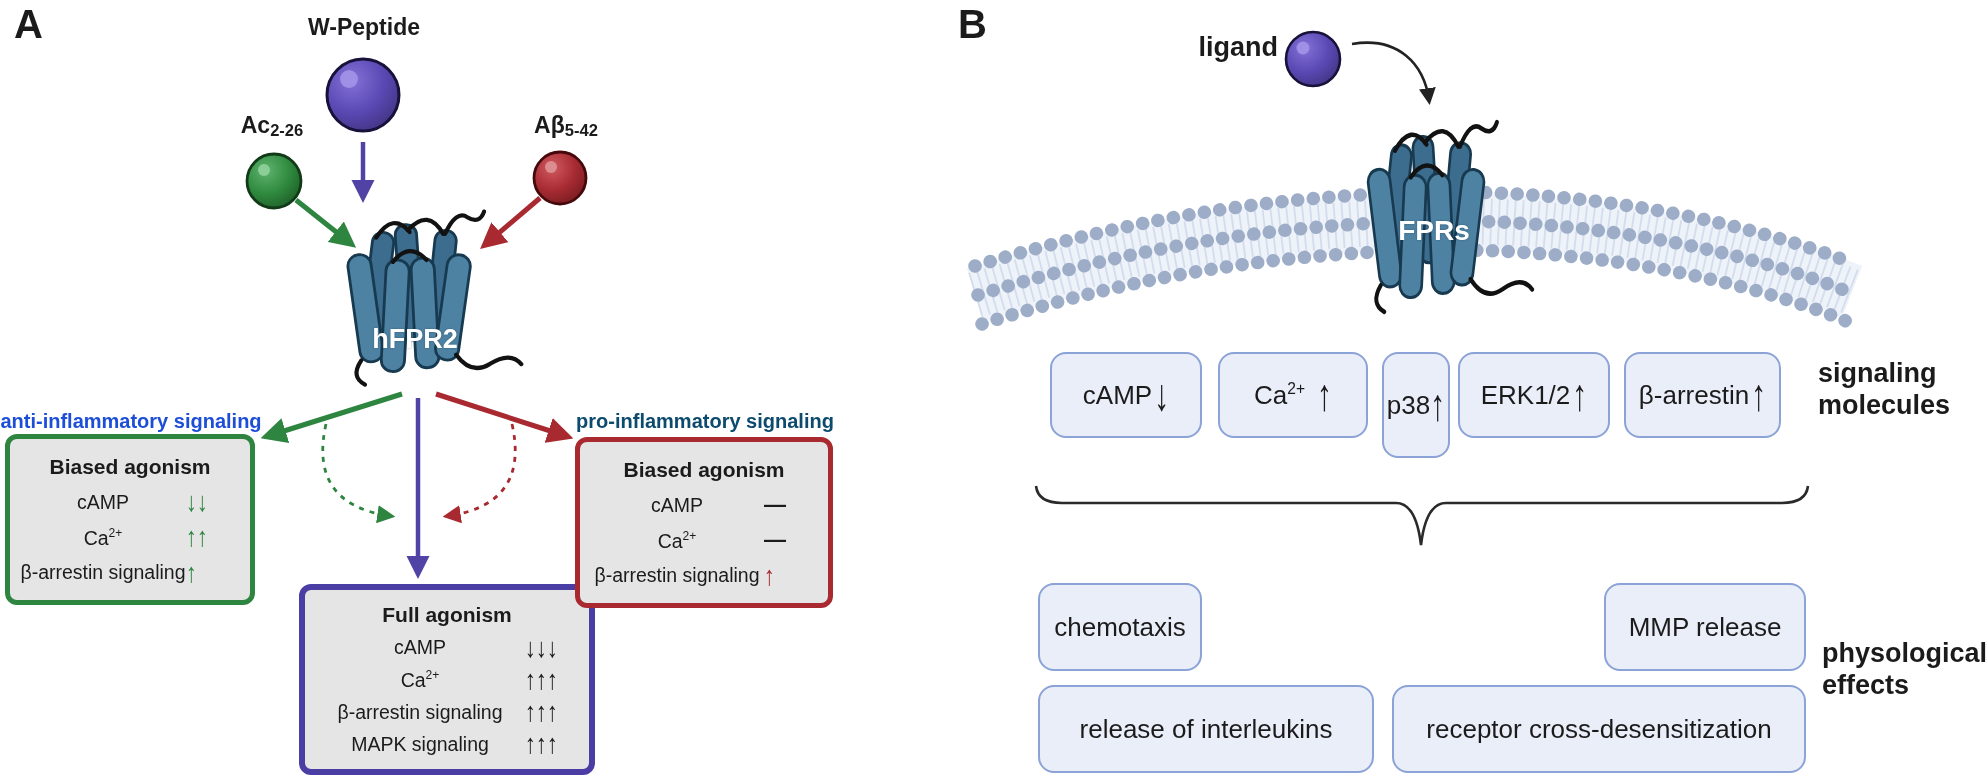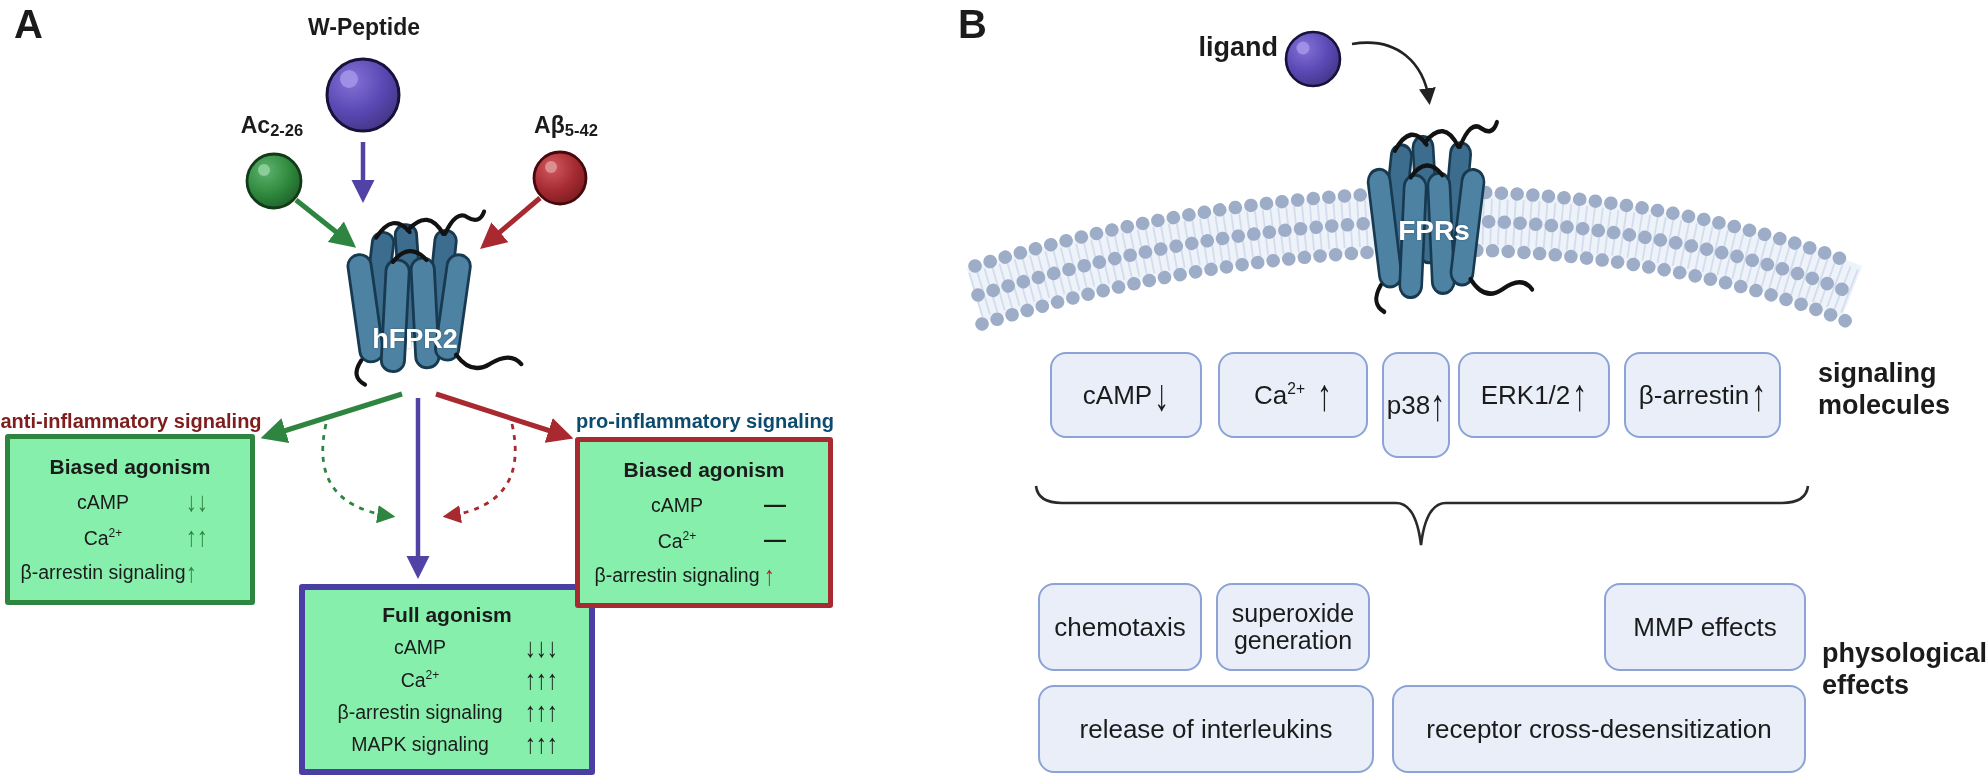--- a/index.html
+++ b/index.html
@@ -5,25 +5,25 @@
   html,body{margin:0;padding:0;background:#fff;}
   .canvas{position:relative;width:1988px;height:777px;background:#ffffff;
           font-family:"Liberation Sans",sans-serif;color:#1b1b1b;overflow:hidden;}
   svg.overlay{position:absolute;left:0;top:0;z-index:0;}
   .panel-label{position:absolute;font-weight:bold;font-size:40px;z-index:2;}
   .lig-label{position:absolute;font-weight:bold;font-size:23px;text-align:center;z-index:2;}
   .lig-label sub{font-size:72%;vertical-align:-16%;}
   .rec-label{position:absolute;color:#fff;font-weight:bold;text-align:center;z-index:2;
              text-shadow:0 0 2px rgba(20,50,70,.5);}
   .side-title{position:absolute;font-weight:bold;font-size:20px;text-align:center;z-index:2;}
-  .green-text{color:#7f1d1d;text-align:center;}
+  .green-text{color:#1d4ed8;text-align:center;}
   .red-text{color:#0c4a6e;}
   
-  .box{position:absolute;background:#86efac;display:flex;flex-direction:column;
-       justify-content:space-evenly;padding:4px 10px;box-sizing:border-box;z-index:2;border-radius:3px;}
+  .box{position:absolute;background:#e5e5e5;display:flex;flex-direction:column;
+       justify-content:space-evenly;padding:4px 10px;box-sizing:border-box;z-index:2;border-radius:12px;}
   .green-box{border:5px solid #2e8540;}
   .red-box{border:5px solid #a8292f;}
   .purple-box{border:6px solid #4a3da3;}
   .box-title{text-align:center;font-weight:bold;font-size:21px;}
   .row{display:flex;align-items:center;}
   .row .lbl{flex:1;text-align:center;font-size:19.5px;}
   .row .lbl sup{font-size:62%;}
   .row .ar{width:54px;text-align:left;font-weight:bold;font-size:22px;line-height:1;}
   .row .ar.stretch{display:inline-block;transform:scaleY(1.25);transform-origin:center;}
   .ar.g{color:#2e8540;} .ar.k{color:#1b1b1b;} .ar.r{color:#a8292f;}
@@ -235,25 +235,22 @@
   </div>
 
   <div class="caption" style="left:1818px;top:358px;width:170px;">
     <div>signaling</div>
     <div>molecules</div>
   </div>
 
   <div class="bbox" style="left:1038px;top:583px;width:164px;height:88px;">
     <span>chemotaxis</span>
   </div>
-  <div class="bbox" style="left:1216px;top:583px;width:154px;height:88px;font-size:25px;">
-    <span>superoxide generation</span>
-  </div>
   <div class="bbox" style="left:1604px;top:583px;width:202px;height:88px;">
-    <span>MMP effects</span>
+    <span>MMP release</span>
   </div>
 
   <div class="bbox" style="left:1038px;top:685px;width:336px;height:88px;">
     <span>release of interleukins</span>
   </div>
   <div class="bbox" style="left:1392px;top:685px;width:414px;height:88px;">
     <span>receptor cross-desensitization</span>
   </div>
 
   <div class="caption" style="left:1822px;top:638px;width:170px;">

